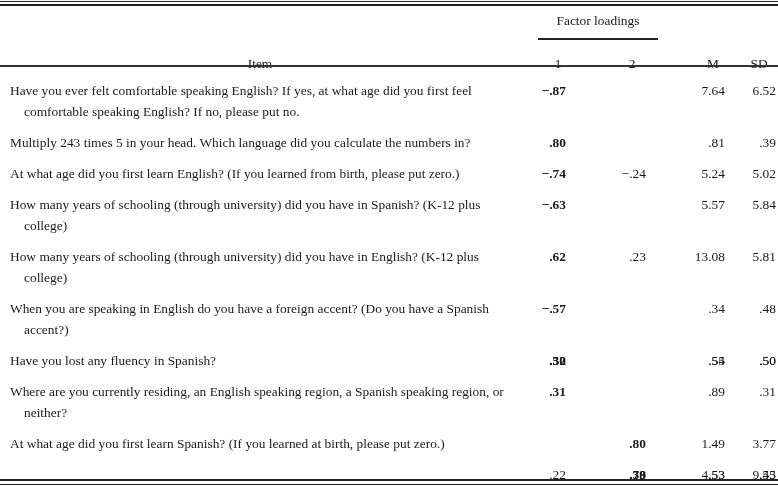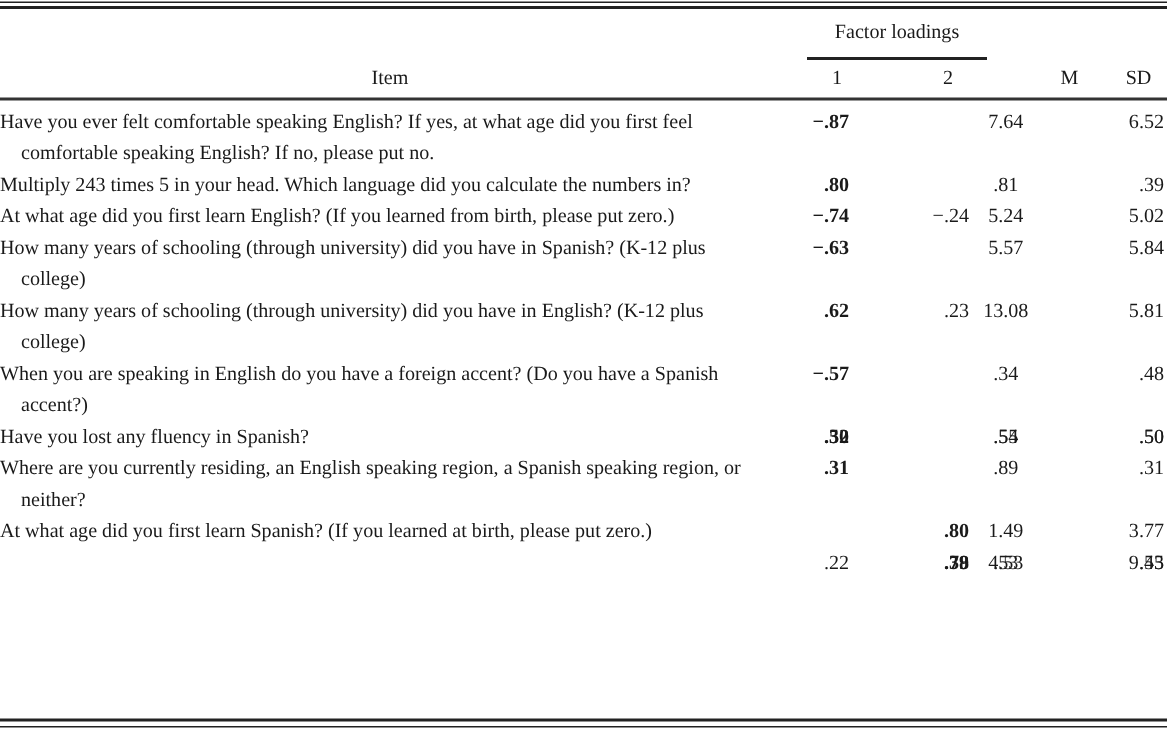--- a/index.html
+++ b/index.html
@@ -28,21 +28,21 @@
     .header {
       position: absolute; left: 0; top: 6px; width: 778px; height: 60px;
     }
     .factor-title {
       position: absolute; top: 7px; left: 538px; width: 120px; text-align: center;
     }
     .factor-rule {
       position: absolute; top: 32px; left: 538px; width: 120px; height: 1.5px; background: #222;
     }
     .hcell {
-      position: absolute; top: 38px; text-align: center;
+      position: absolute; top: 50px; text-align: center;
     }
     .h-item { left: 0; width: 520px; }
     .h-f1 { left: 538px; width: 40px; }
     .h-f2 { left: 612px; width: 40px; }
     .h-m { left: 693px; width: 40px; }
     .h-sd { left: 744px; width: 30px; }
     .rule-header {
       position: absolute; left: 0; top: 65px; width: 778px; height: 2px; background: #333;
     }
     .body {
@@ -50,29 +50,29 @@
     }
     .row {
       position: relative;
       width: 778px;
     }
     .item {
       width: 515px;
       padding-left: 14px;
       text-indent: -14px;
       line-height: 21px;
-      margin: 0;
+      margin: 10px;
       box-sizing: border-box;
     }
     .num {
       position: absolute; top: 0; line-height: 21px; text-align: right; font-family: Liberation Serif, serif;
     }
     .c-f1 { left: 520px; width: 46px; }
     .c-f2 { left: 600px; width: 46px; }
-    .c-m { left: 648px; width: 45px; text-align: center; }
+    .c-m { left: 680px; width: 45px; }
     .c-sd { left: 730px; width: 46px; }
     .bold { font-weight: bold; }
     .rule-bottom-thick {
       position: absolute; left: 0; top: 479px; width: 778px; height: 2px; background: #222;
     }
     .rule-bottom-thin {
       position: absolute; left: 0; top: 484px; width: 778px; height: 1px; background: #222;
     }
   </style>
 </head>

